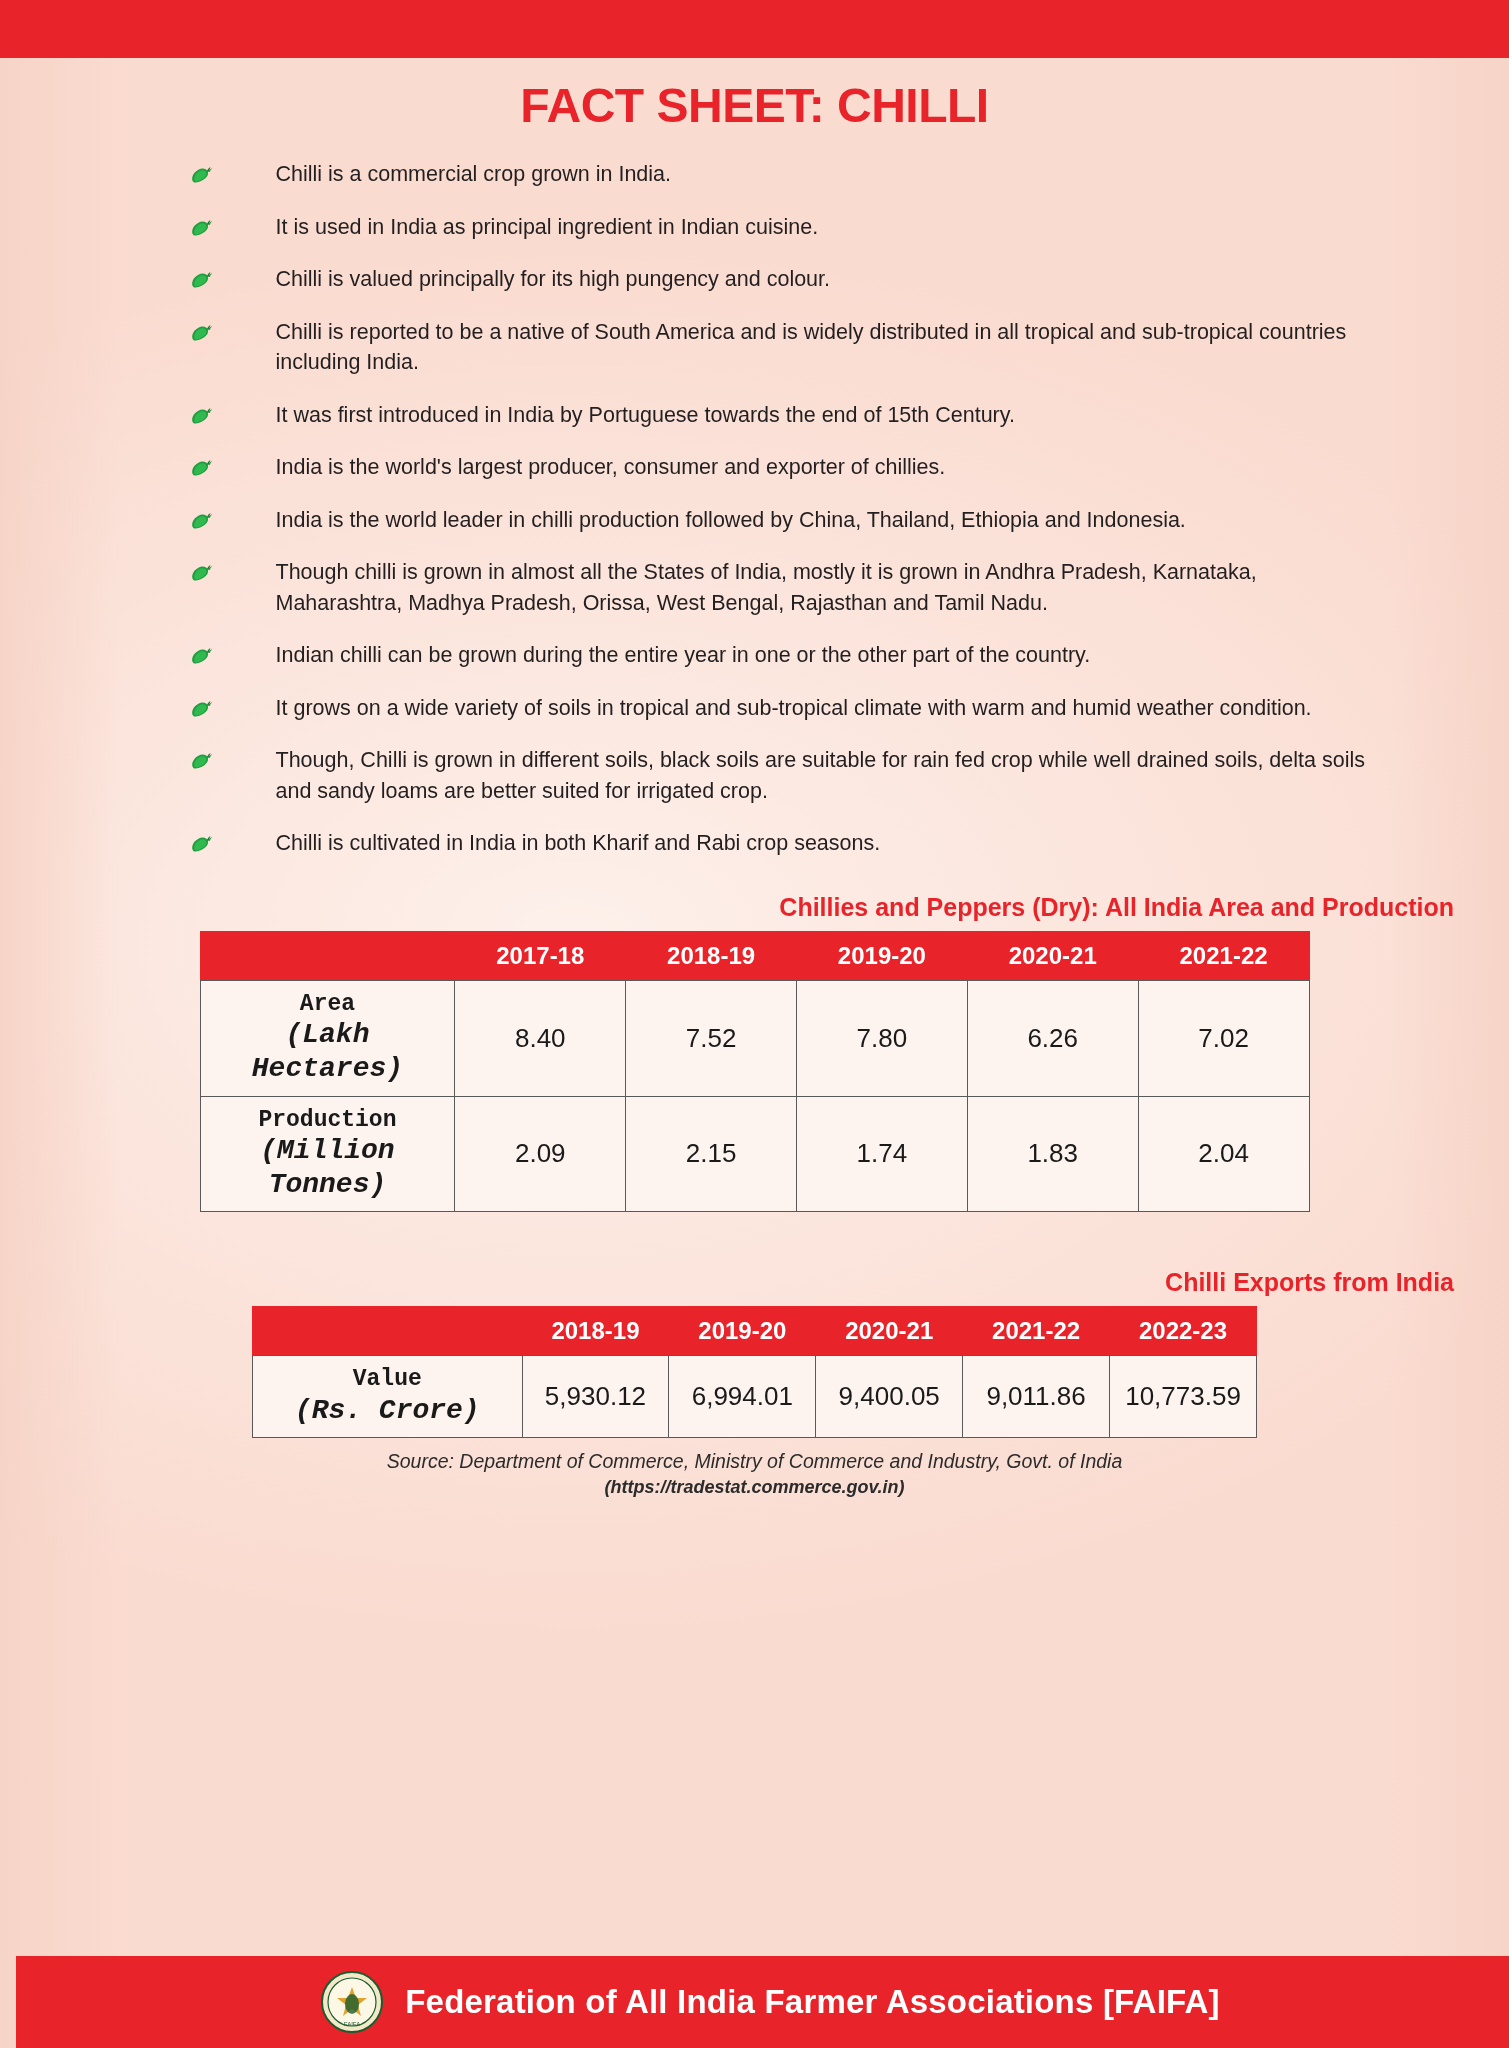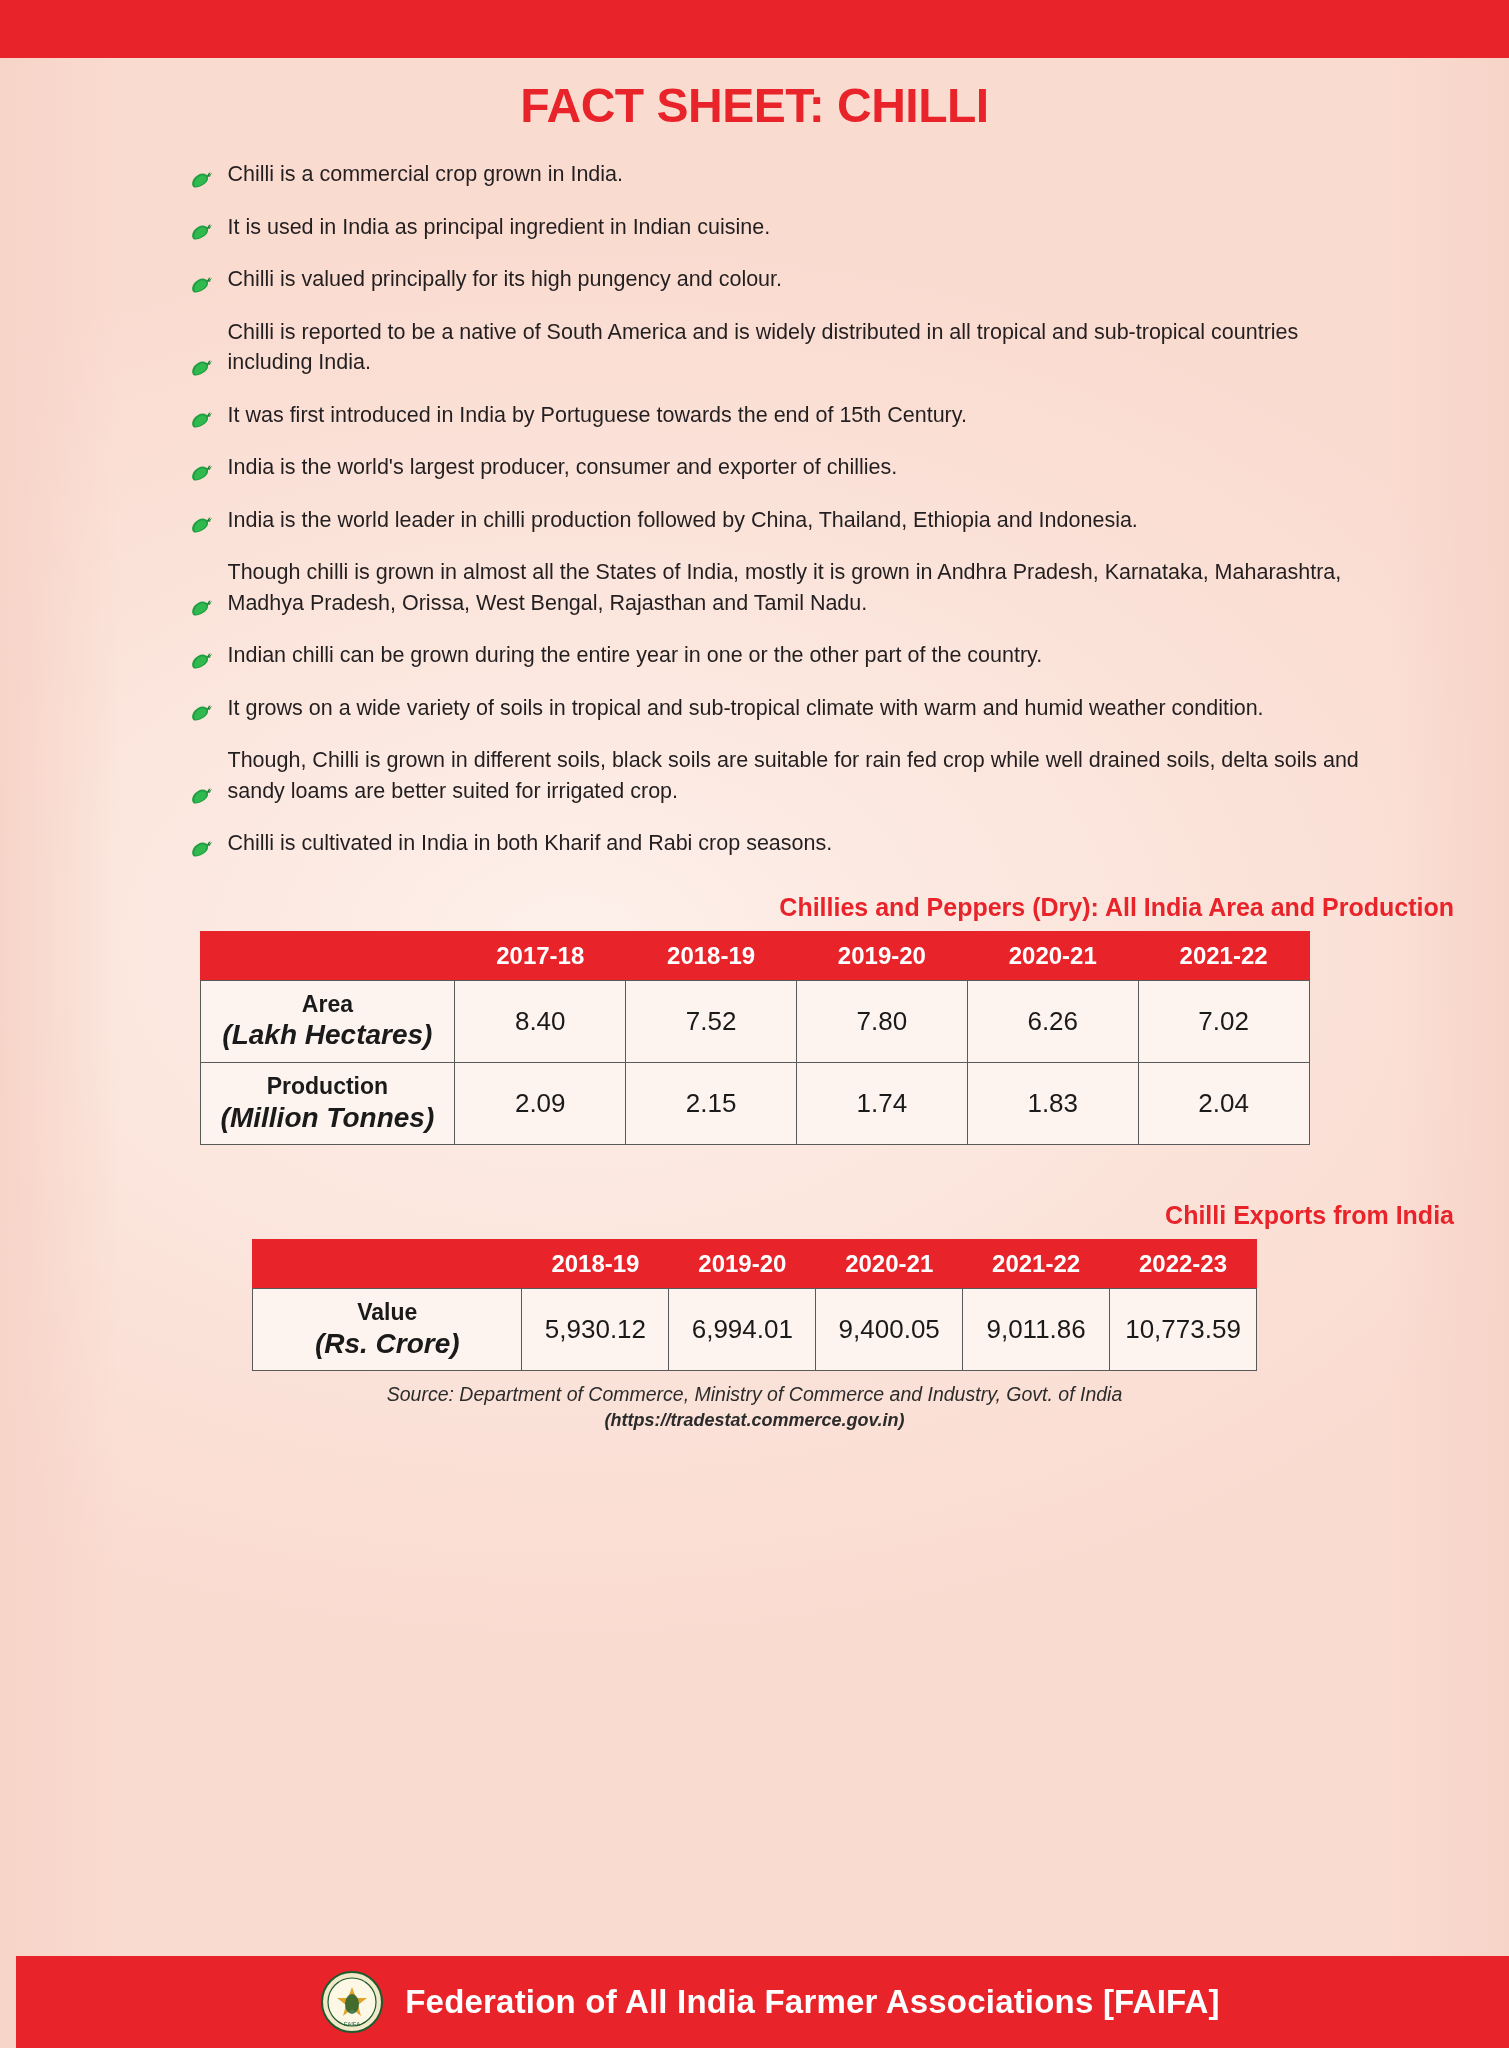--- a/index.html
+++ b/index.html
@@ -48,22 +48,23 @@
     margin-top:78px;
     margin-bottom:26px;
   }
   .bullets {
     margin:0 auto;
     width:1230px;
     padding-left:48px;
   }
   .bullet {
     display:flex;
-    align-items:flex-end;
+    align-items:flex-start;
     margin-bottom:22px;
+    gap:48px;
   }
   .bullet-icon {
     flex:0 0 40px;
     width:40px;
     position:relative;
     top:2px;
   }
   .bullet-icon svg { display:block; }
   .bullet-text {
     flex:1;
@@ -107,20 +108,21 @@
     background:#fdf3ef;
     font-size:26px;
     color:#1a1a1a;
     padding:20px 6px;
   }
   td.rowhdr {
     font-size:23px;
     font-weight:bold;
     line-height:1.2;
     padding:10px 16px;
+    font-family:Liberation Mono, monospace;
   }
   td.rowhdr .unit {
     display:block;
     font-style:italic;
     font-weight:bold;
     font-size:28px;
   }
   .source {
     text-align:center;
     font-style:italic;

